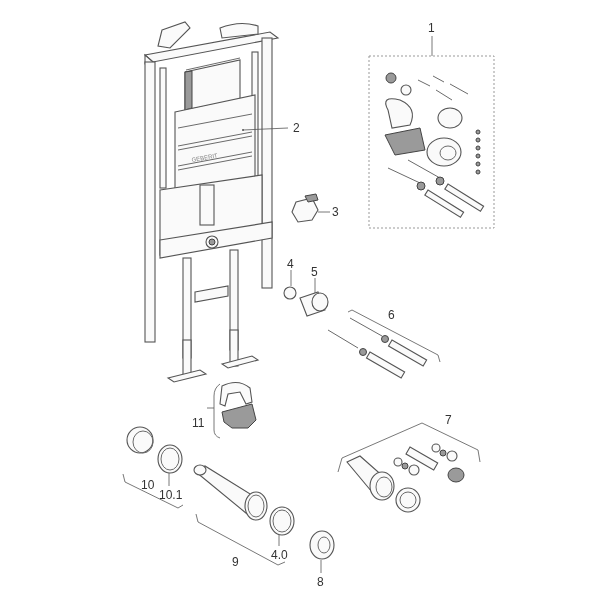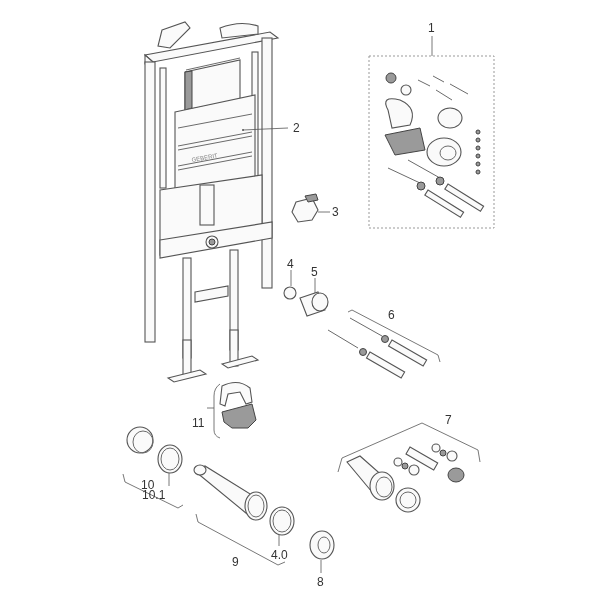--- a/index.html
+++ b/index.html
@@ -187,15 +187,15 @@
   <span class="label" style="left:293px;top:122px;">2</span>
   <span class="label" style="left:332px;top:206px;">3</span>
   <span class="label" style="left:287px;top:258px;">4</span>
   <span class="label" style="left:311px;top:266px;">5</span>
   <span class="label" style="left:388px;top:309px;">6</span>
   <span class="label" style="left:445px;top:414px;">7</span>
   <span class="label" style="left:317px;top:576px;">8</span>
   <span class="label" style="left:232px;top:556px;">9</span>
   <span class="label" style="left:271px;top:549px;">4.0</span>
   <span class="label" style="left:141px;top:479px;text-align:right;">10</span>
-  <span class="label" style="left:142px;top:489px;">10.1</span>
+  <span class="label" style="left:159px;top:489px;">10.1</span>
   <span class="label" style="left:192px;top:417px;">11</span>
 </div>
 
 </body></html>

